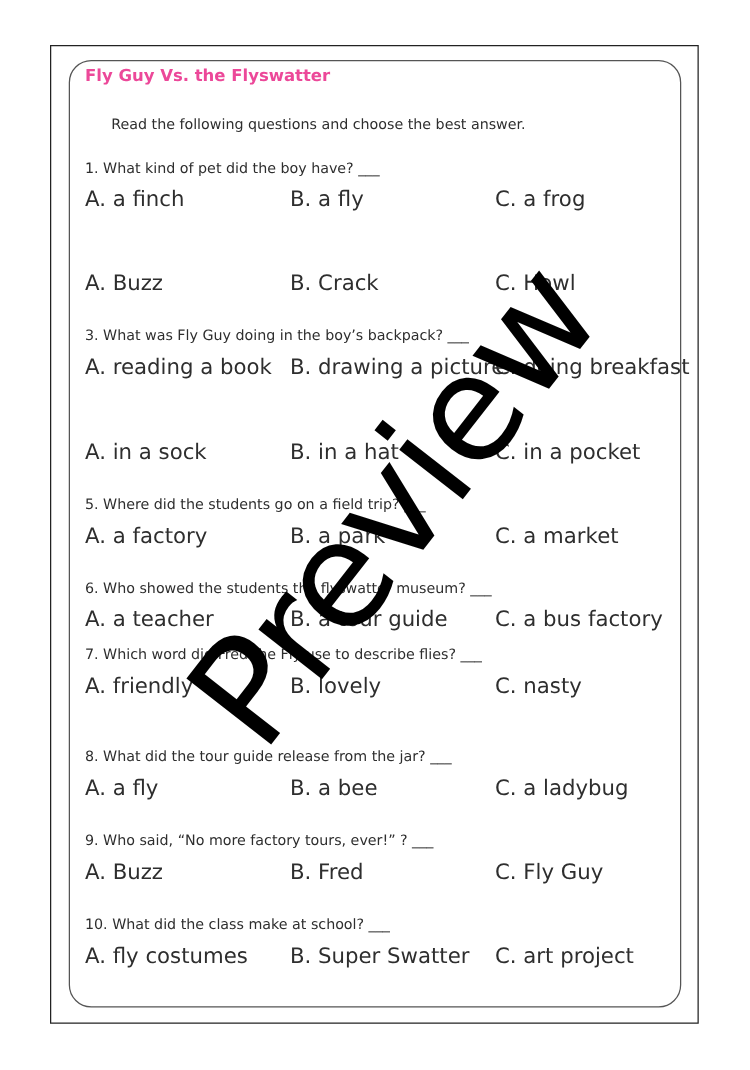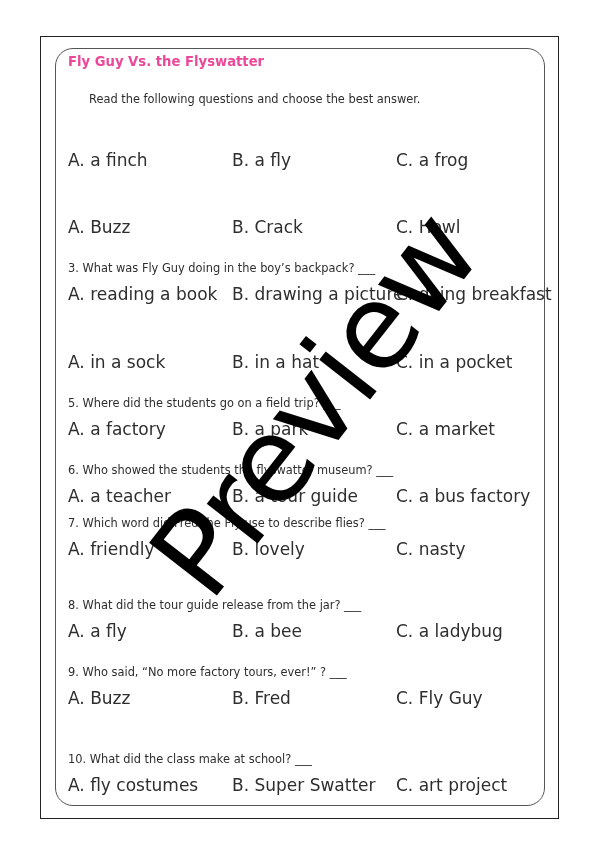--- a/index.html
+++ b/index.html
@@ -25,20 +25,21 @@
 <div class="page-border"></div>
 <div class="card"></div>
 
 <div class="title-row">
   <span class="title-left">Fly Guy Vs. the Flyswatter</span>
 </div>
 
 <div class="instructions">Read the following questions and choose the best answer.</div>
 
 <div class="question" style="top:127px">
+  <span class="q-text">1. What kind of pet did the boy have? ___</span>
   <span class="choice a">A. a finch</span>
   <span class="choice b">B. a fly</span>
   <span class="choice c">C. a frog</span>
 </div>
 
 <div class="question" style="top:194px">
   <span class="choice a">A. Buzz</span>
   <span class="choice b">B. Crack</span>
   <span class="choice c">C. Howl</span>
 </div>
@@ -84,21 +85,21 @@
   <span class="choice c">C. a ladybug</span>
 </div>
 
 <div class="question" style="top:665px">
   <span class="q-text">9. Who said, “No more factory tours, ever!” ? ___</span>
   <span class="choice a">A. Buzz</span>
   <span class="choice b">B. Fred</span>
   <span class="choice c">C. Fly Guy</span>
 </div>
 
-<div class="question" style="top:752px">
+<div class="question" style="top:732px">
   <span class="q-text">10. What did the class make at school? ___</span>
   <span class="choice a">A. fly costumes</span>
   <span class="choice b">B. Super Swatter</span>
   <span class="choice c">C. art project</span>
 </div>
 
 <div class="watermark">
   <span>Preview</span>
 </div>
 

